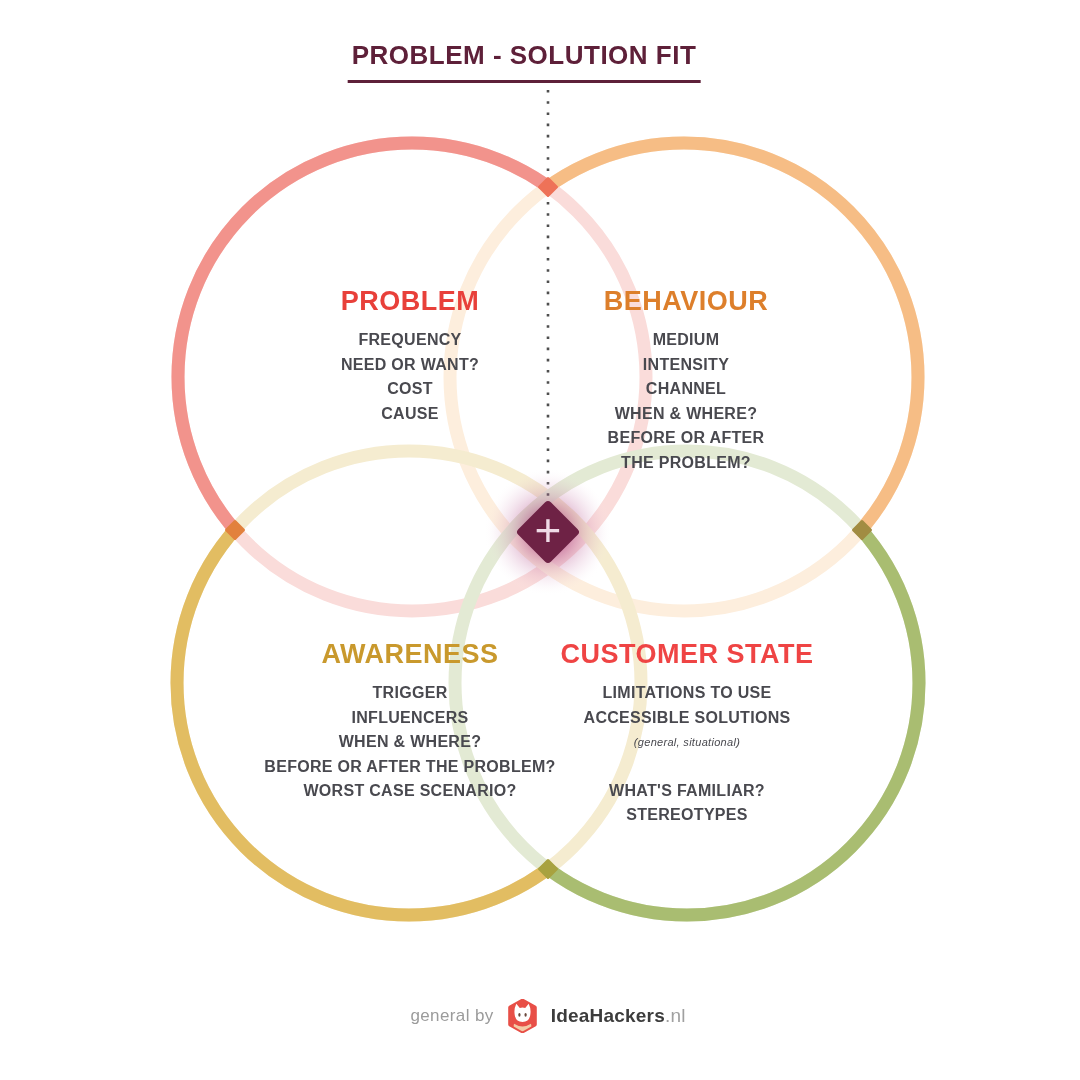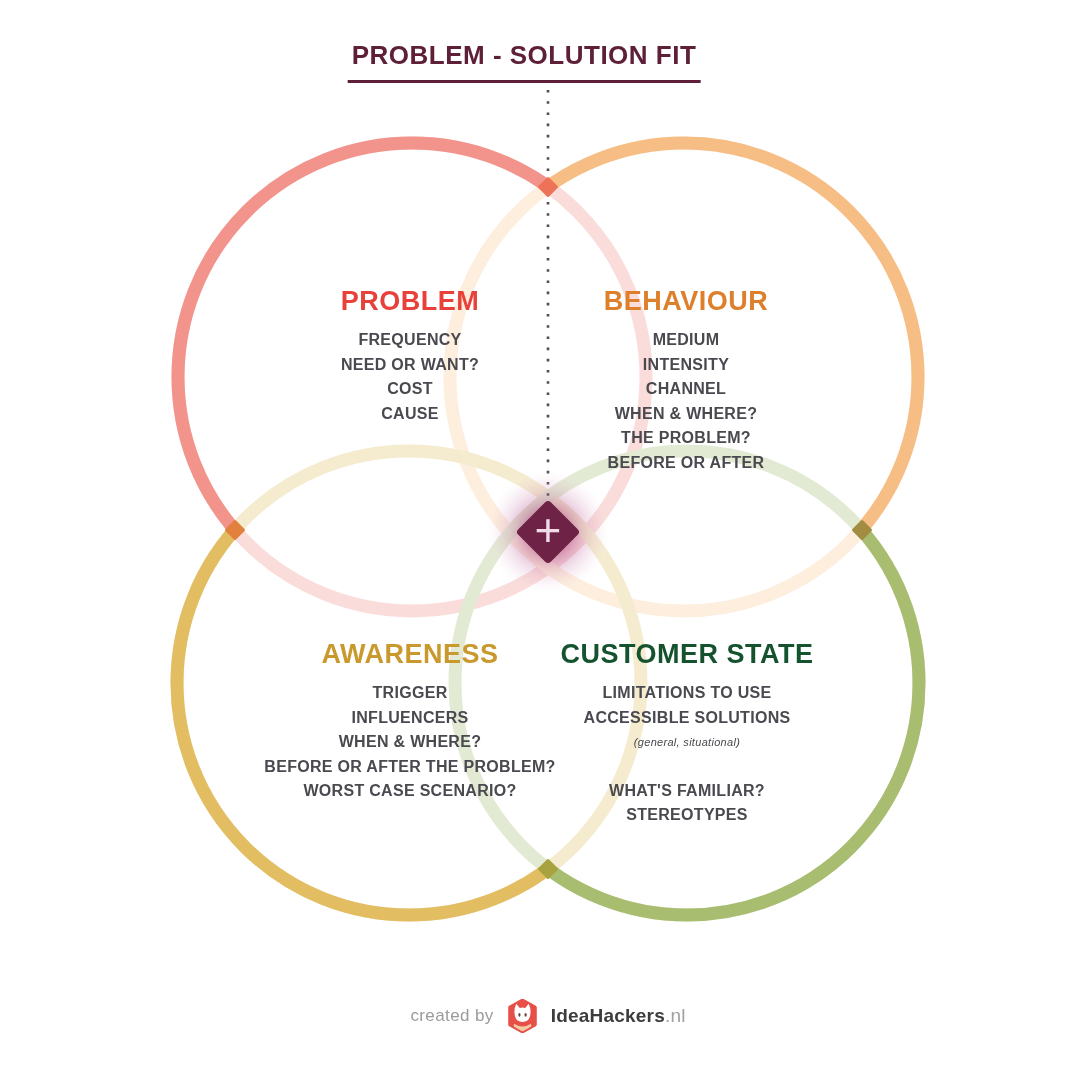--- a/index.html
+++ b/index.html
@@ -17,21 +17,21 @@
 
   .block { position:absolute; text-align:center; color:#49494f;margin-top:8px; }
   .block .heading { font-size:27px; font-weight:bold; letter-spacing:0.5px; line-height:31px; margin-bottom:11px; }
   .block .item { font-size:16px; font-weight:bold; letter-spacing:0.3px; line-height:24.5px; white-space:nowrap; }
   .block .item.italic { font-style:italic; font-weight:normal; font-size:11px; }
   .block .item.gap-after { margin-bottom:24px; }
 
   .heading.problem   { color:#e8403a; }
   .heading.behaviour { color:#dd7f2b; }
   .heading.awareness { color:#c9992d; }
-  .heading.customer  { color:#14532d; }
+  .heading.customer  { color:#ef4444; }
 
   #problem-block   { left:250px; top:278px; width:320px; }
   #behaviour-block { left:526px; top:278px; width:320px; }
   #awareness-block { left:210px; top:631px; width:400px; }
   #customer-block  { left:490px; top:631px; width:394px; }
 
   .plus {
     position:absolute; left:548px; top:532px; transform:translate(-50%,-54%);
     font-size:46px; font-weight:normal; color:#f0dbe7; line-height:1;
   }
@@ -118,22 +118,22 @@
     <div class="item">COST</div>
     <div class="item">CAUSE</div>
   </div>
 
   <div class="block" id="behaviour-block">
     <div class="heading behaviour">BEHAVIOUR</div>
     <div class="item">MEDIUM</div>
     <div class="item">INTENSITY</div>
     <div class="item">CHANNEL</div>
     <div class="item">WHEN &amp; WHERE?</div>
+    <div class="item">BEFORE OR AFTER</div>
     <div class="item">THE PROBLEM?</div>
-    <div class="item">BEFORE OR AFTER</div>
   </div>
 
   <div class="block" id="awareness-block">
     <div class="heading awareness">AWARENESS</div>
     <div class="item">TRIGGER</div>
     <div class="item">INFLUENCERS</div>
     <div class="item">WHEN &amp; WHERE?</div>
     <div class="item">BEFORE OR AFTER THE PROBLEM?</div>
     <div class="item">WORST CASE SCENARIO?</div>
   </div>
@@ -141,21 +141,21 @@
   <div class="block" id="customer-block">
     <div class="heading customer">CUSTOMER STATE</div>
     <div class="item">LIMITATIONS TO USE</div>
     <div class="item">ACCESSIBLE SOLUTIONS</div>
     <div class="item italic gap-after">(general, situational)</div>
     <div class="item">WHAT'S FAMILIAR?</div>
     <div class="item">STEREOTYPES</div>
   </div>
 
   <div class="footer">
-    <span class="created-by">created by</span>
+    <span class="created-by">general by</span>
     <svg width="31" height="34" viewBox="0 0 40 44">
       <defs>
         <clipPath id="hexclip">
             <path d="M20 2 L36 11 V33 L20 42 L4 33 V11 Z"></path>
           </clipPath>
       </defs>
       <path d="M20 2 L36 11 V33 L20 42 L4 33 V11 Z" fill="#e84f47" stroke="#e84f47" stroke-width="5" stroke-linejoin="round"></path>
       <path d="M9 32 Q20 39 31 32 L33 44 L7 44 Z" fill="#f3cba6" clip-path="url(#hexclip)"></path>
       <path d="M12 6 L16.5 11.5 Q20 10.2 23.5 11.5 L28 6 Q31.5 13 30 21 Q28.5 29.5 20 29.8 Q11.5 29.5 10 21 Q8.5 13 12 6 Z" fill="#ffffff"></path>
       <ellipse cx="16" cy="20.5" rx="1.5" ry="2.5" fill="#6b4a3e"></ellipse>

